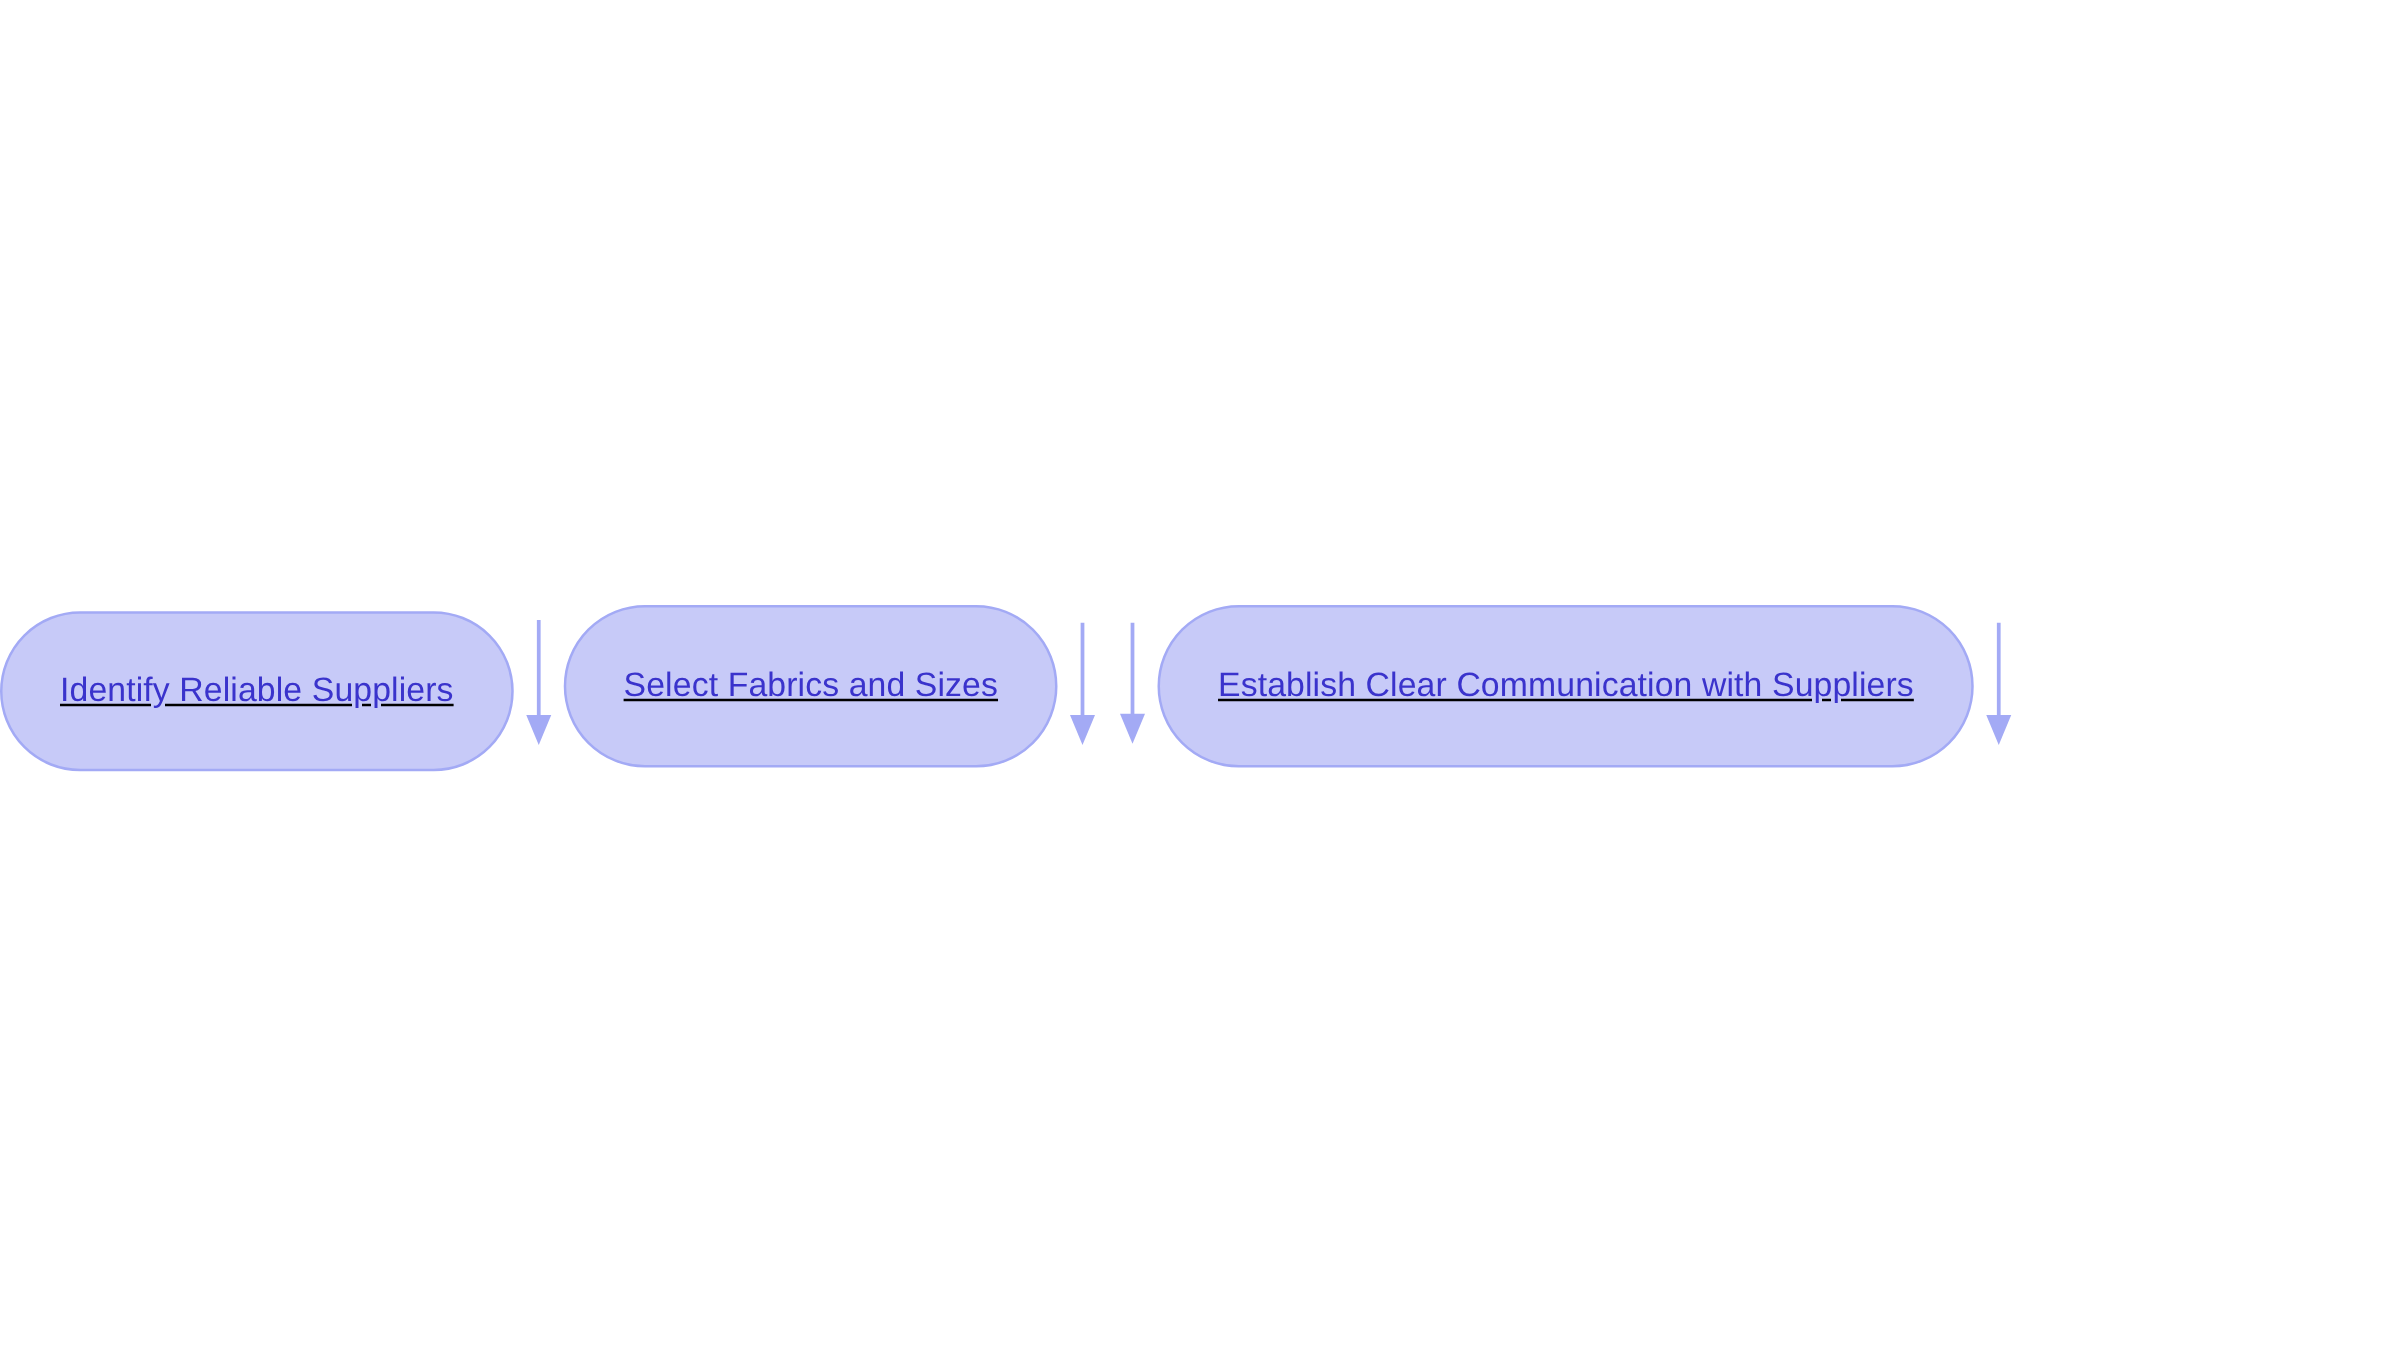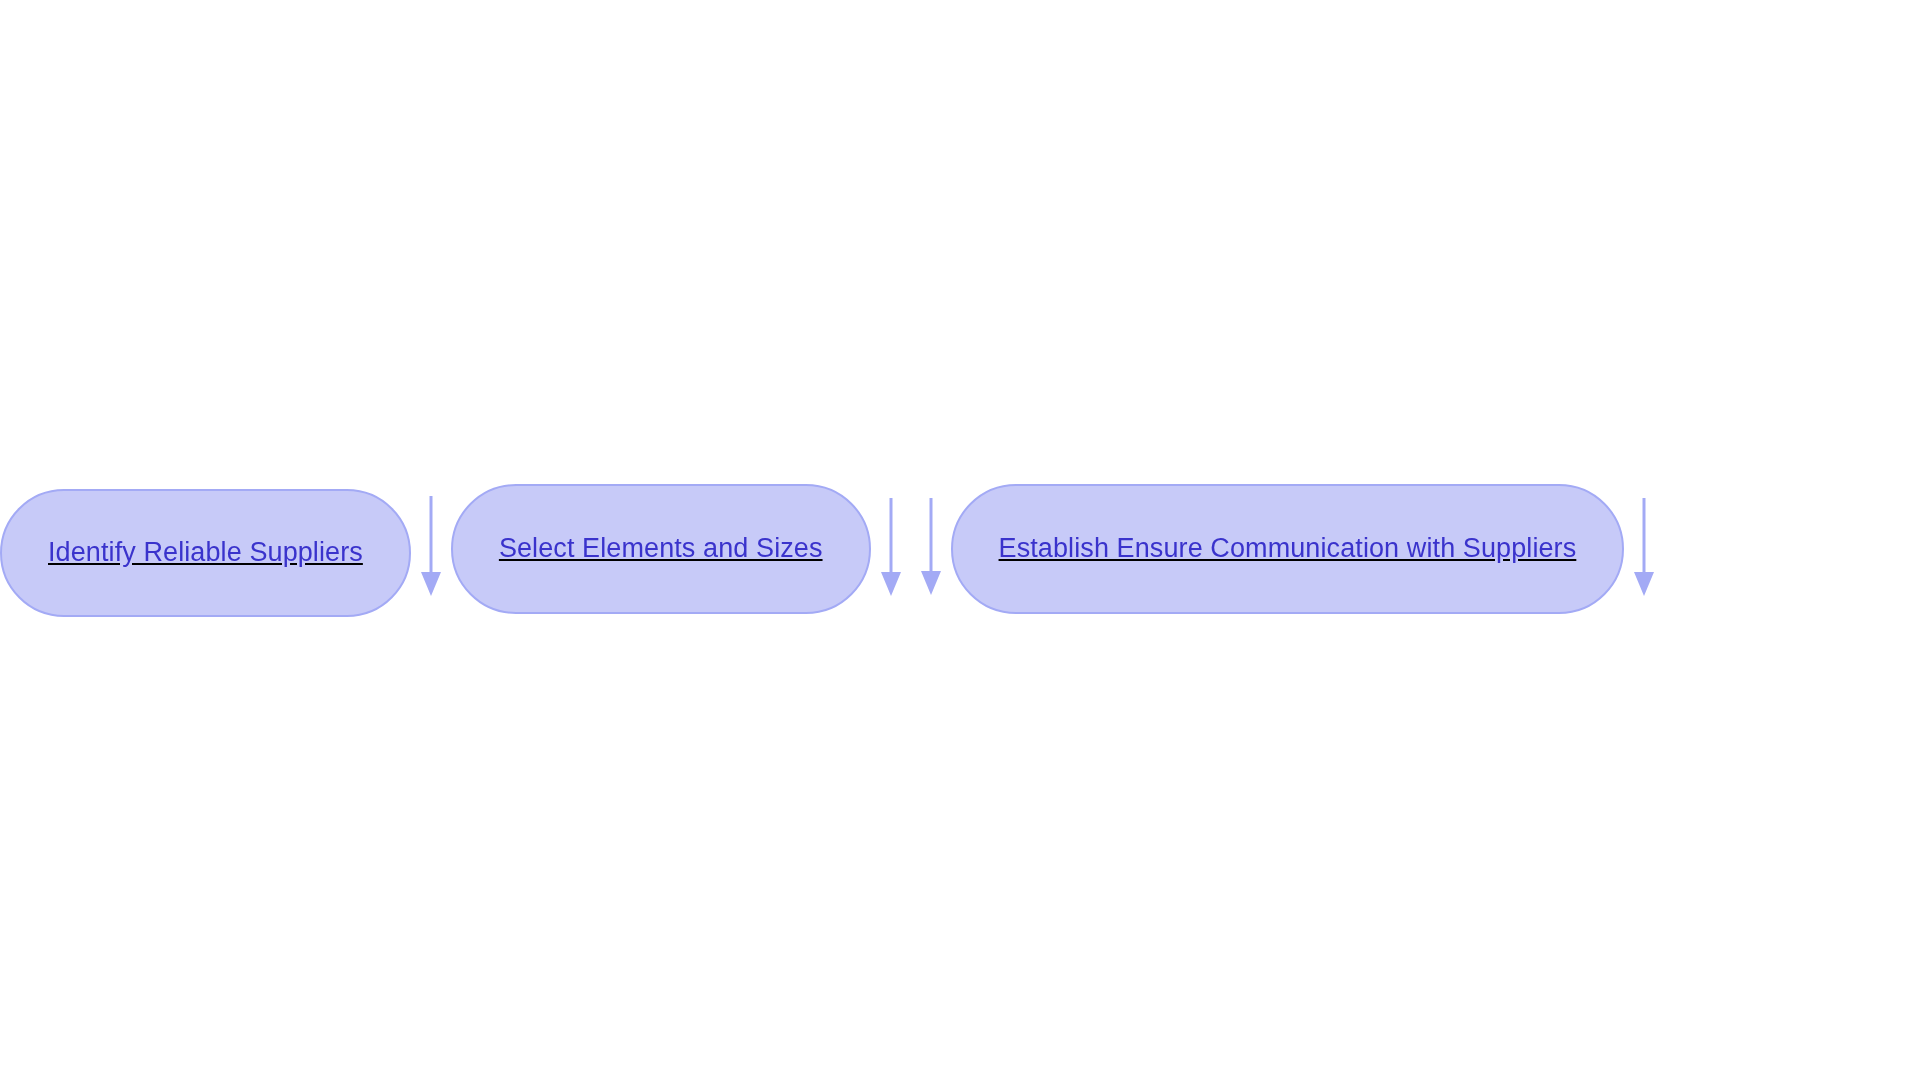--- a/index.html
+++ b/index.html
@@ -75,36 +75,36 @@
     <div class="node n0">
       <span class="node-label">Identify Reliable Suppliers</span>
     </div>
 
     <svg class="connector c0" viewBox="0 0 40 105" preserveAspectRatio="none" aria-hidden="true">
       <line x1="20" y1="0" x2="20" y2="78" stroke="#a3aaf5" stroke-width="3"></line>
       <polygon points="10,76 30,76 20,100" fill="#a3aaf5"></polygon>
     </svg>
 
     <div class="node n1">
-      <span class="node-label">Select Elements and Sizes</span>
+      <span class="node-label">Select Fabrics and Sizes</span>
     </div>
 
     <svg class="connector c1" viewBox="0 0 40 102" preserveAspectRatio="none" aria-hidden="true">
       <line x1="20" y1="0" x2="20" y2="76" stroke="#a3aaf5" stroke-width="3"></line>
       <polygon points="10,74 30,74 20,98" fill="#a3aaf5"></polygon>
     </svg>
 
 
     <svg class="connector c2" viewBox="0 0 40 101" preserveAspectRatio="none" aria-hidden="true">
       <line x1="20" y1="0" x2="20" y2="75" stroke="#a3aaf5" stroke-width="3"></line>
       <polygon points="10,73 30,73 20,97" fill="#a3aaf5"></polygon>
     </svg>
 
     <div class="node n3">
-      <span class="node-label">Establish Ensure Communication with Suppliers</span>
+      <span class="node-label">Establish Clear Communication with Suppliers</span>
     </div>
 
     <svg class="connector c3" viewBox="0 0 40 102" preserveAspectRatio="none" aria-hidden="true">
       <line x1="20" y1="0" x2="20" y2="76" stroke="#a3aaf5" stroke-width="3"></line>
       <polygon points="10,74 30,74 20,98" fill="#a3aaf5"></polygon>
     </svg>
 
 
   </div>
 </div>

